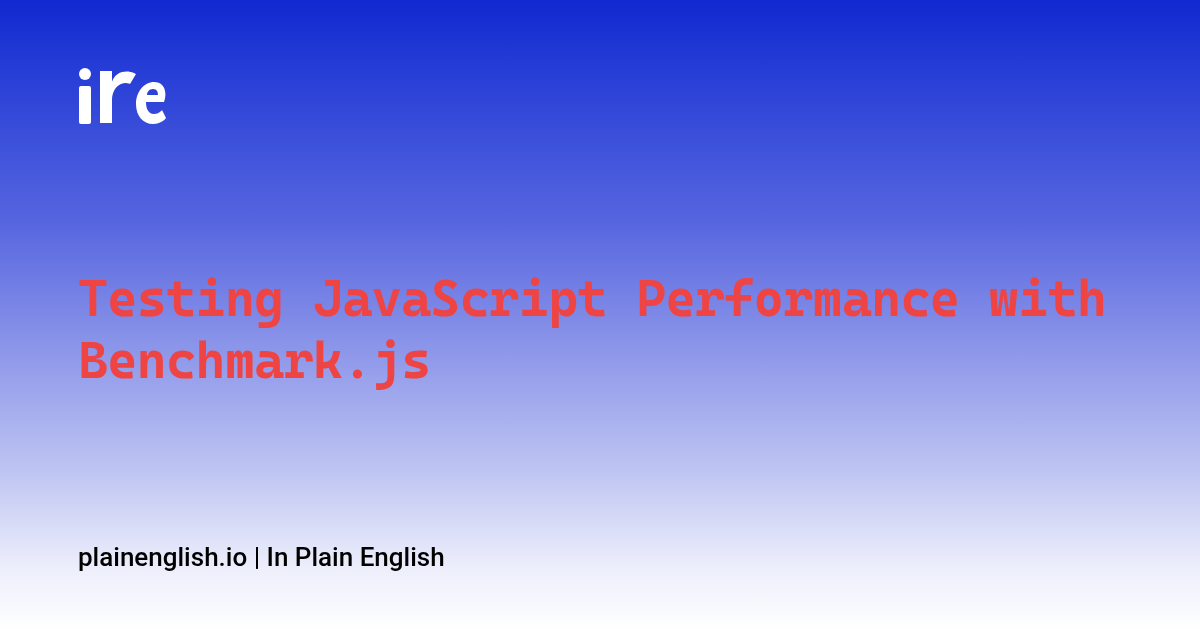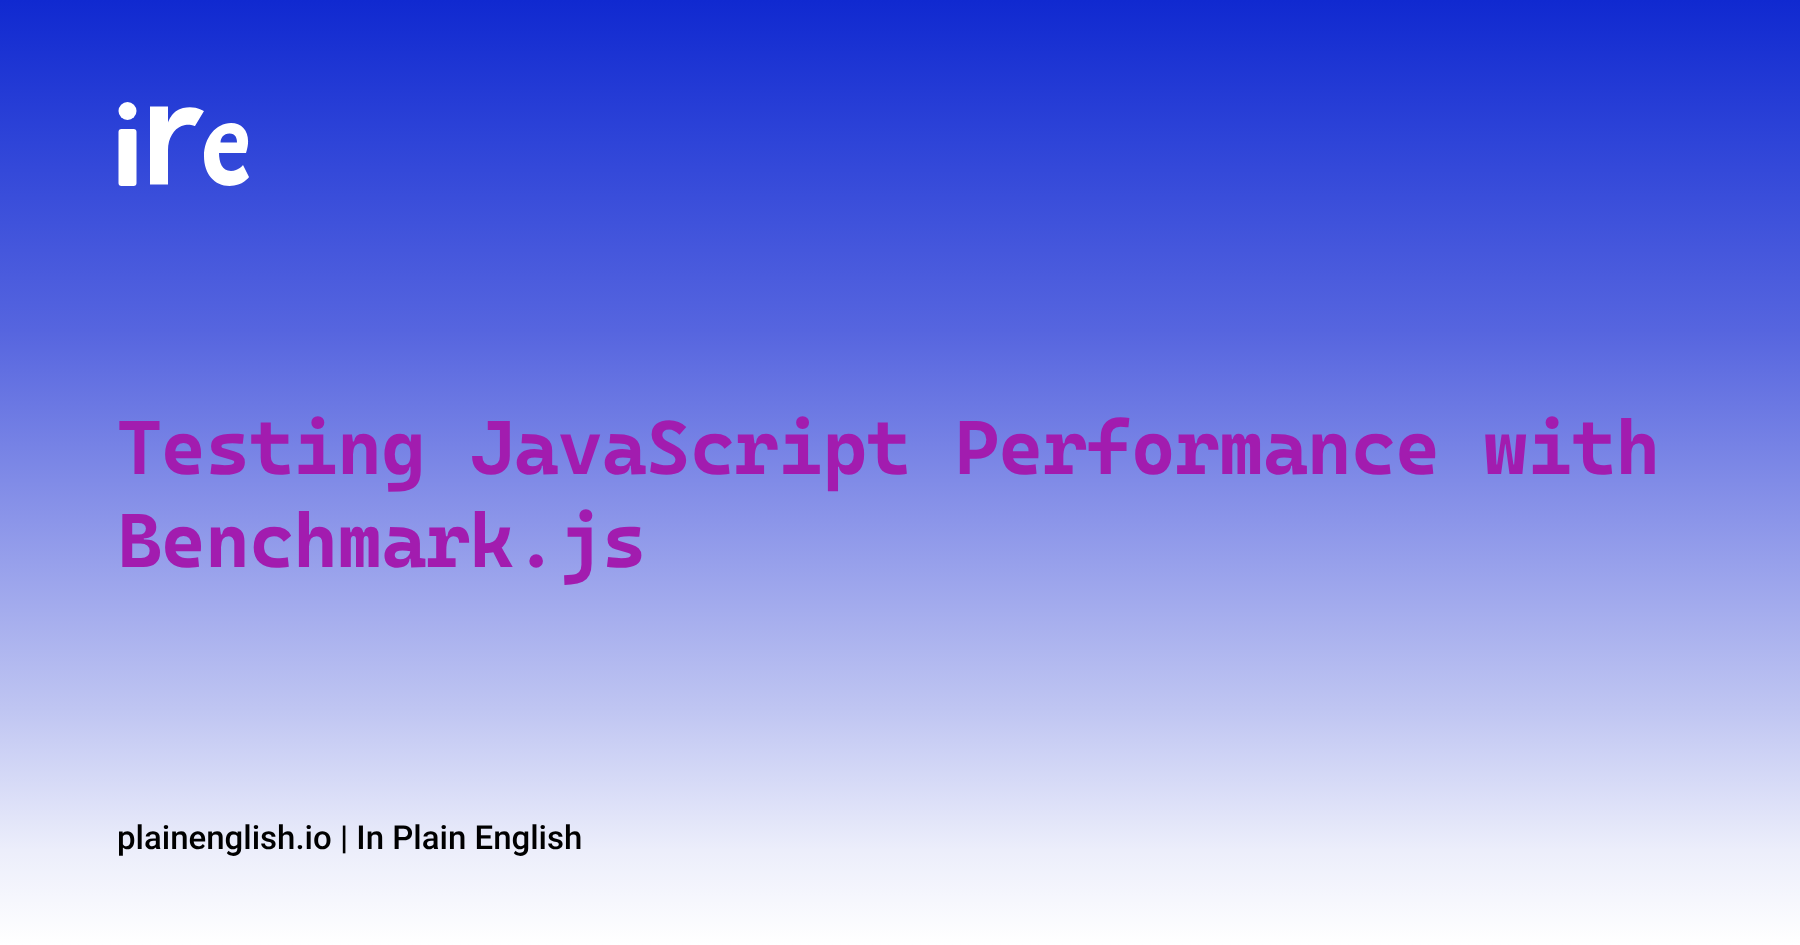--- a/index.html
+++ b/index.html
@@ -25,29 +25,29 @@
     display: block;
   }
   .title {
     position: absolute;
     top: 268px;
     left: 78px;
     right: 92px;
     font-size: 51px;
     font-weight: 700;
     line-height: 1.22;
-    color: #a21caf;
+    color: #ef4444;
     letter-spacing: -0.5px;
   }
   .footer {
     position: absolute;
     left: 78px;
     bottom: 58px;
     font-family: -apple-system, BlinkMacSystemFont, 'Segoe UI', Roboto, Helvetica, Arial, sans-serif;
-    font-size: 22px;
+    font-size: 26px;
     font-weight: 500;
     color: #000000;
   }
 </style>
 </head>
 <body>
 
 <div class="logo">
   <svg width="88" height="58" viewBox="0 0 88 58" xmlns="http://www.w3.org/2000/svg">
     <circle cx="7" cy="6" r="6" fill="#ffffff"></circle>

